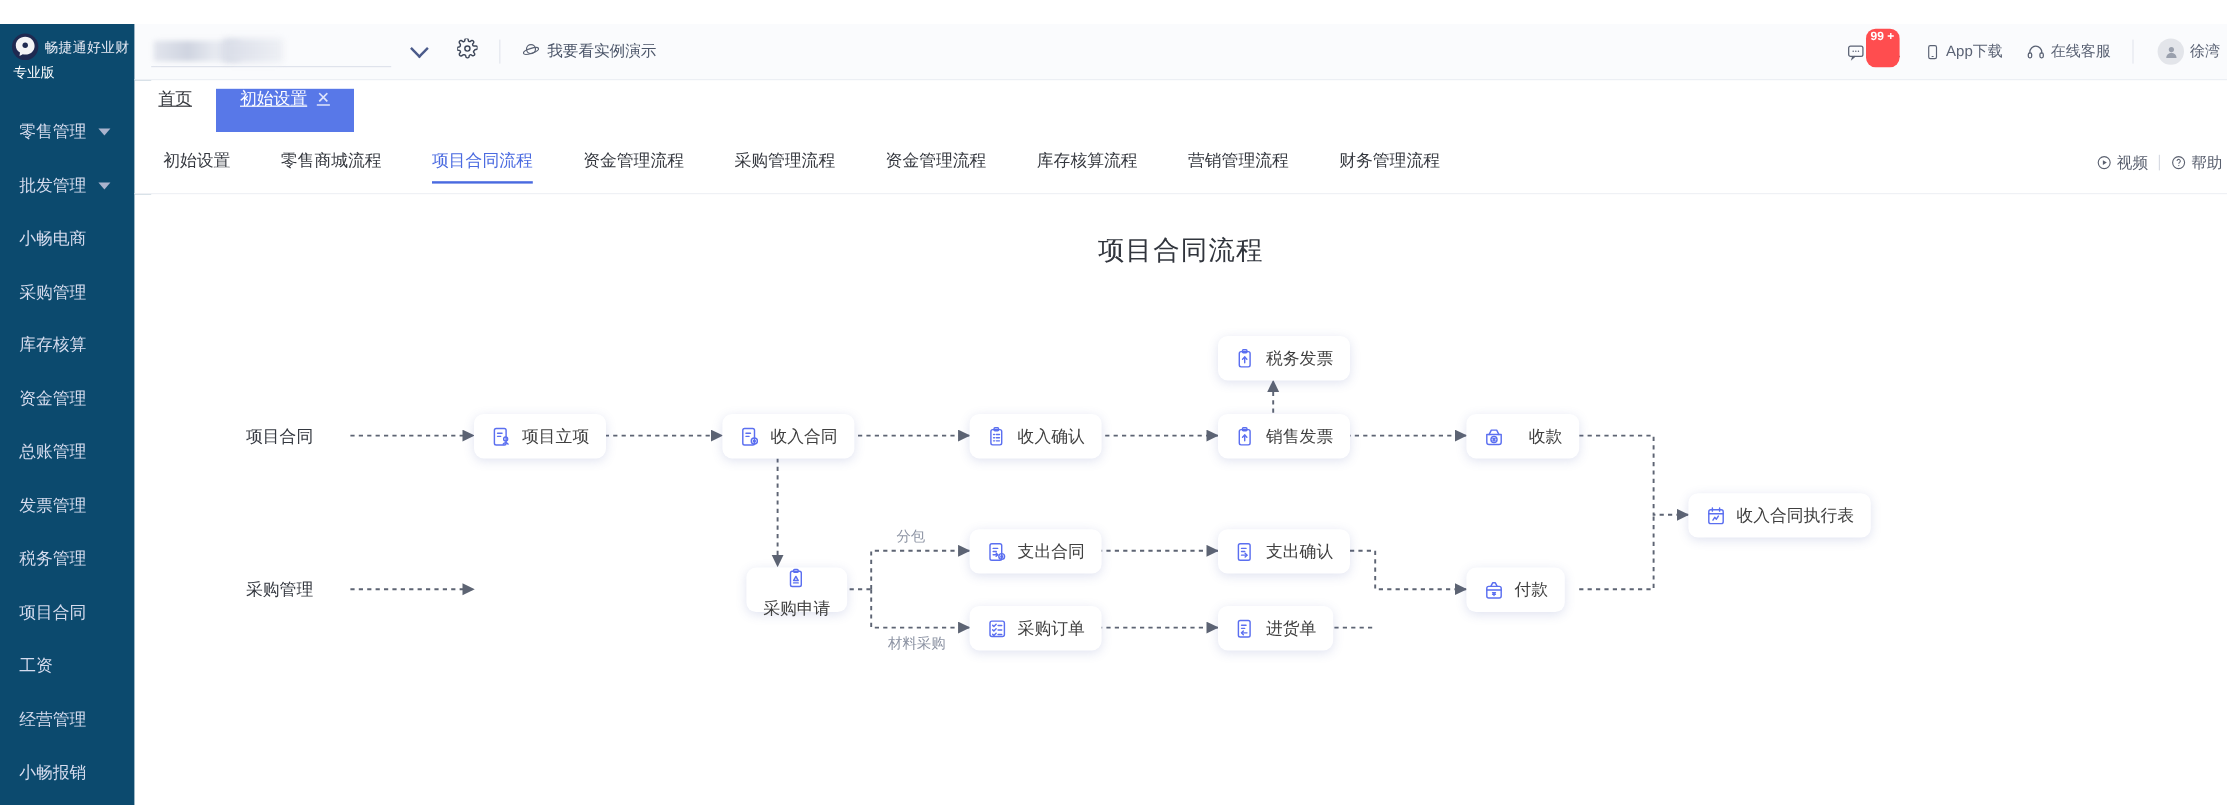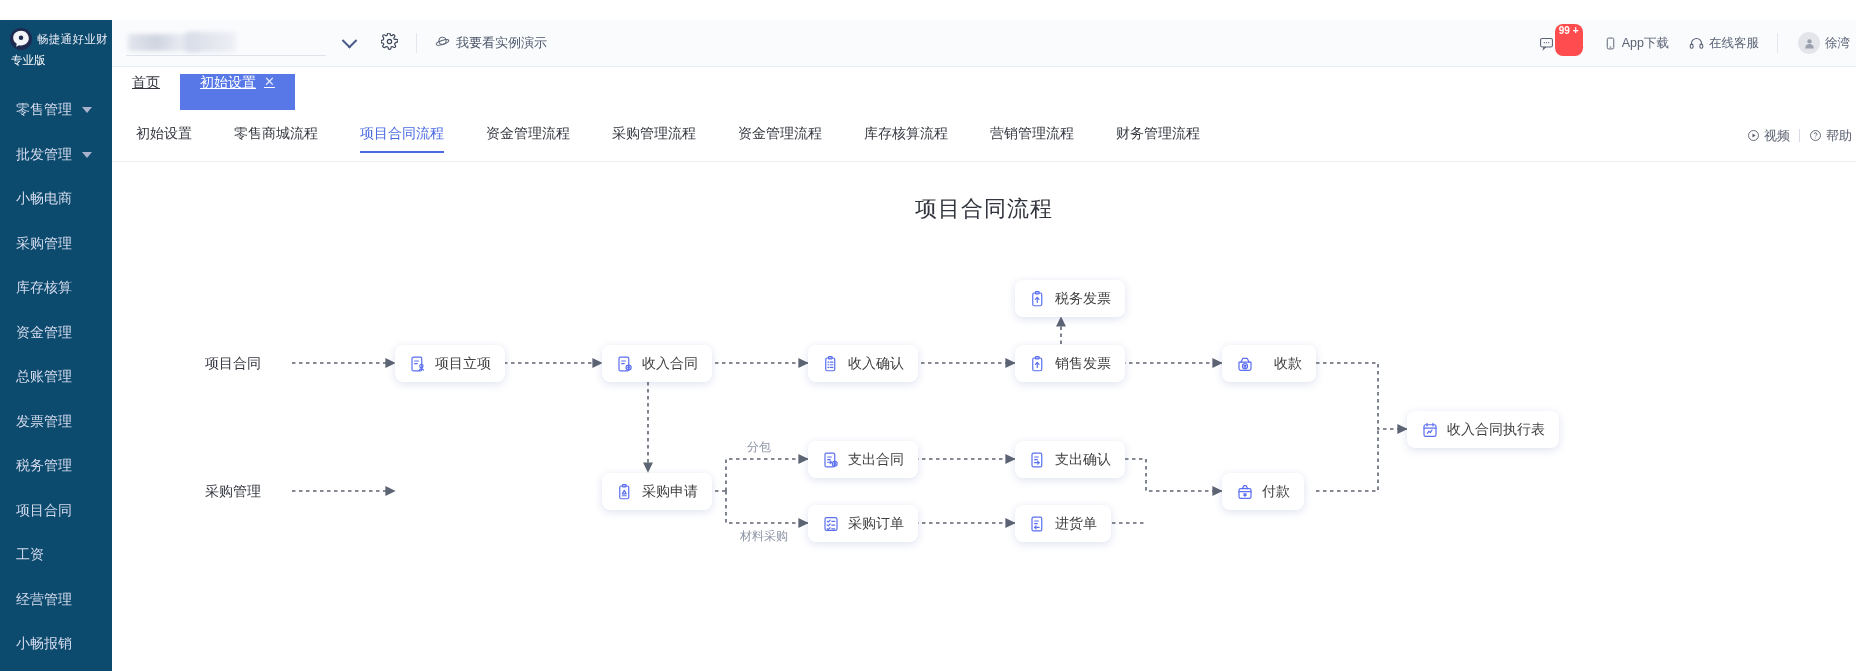--- a/index.html
+++ b/index.html
@@ -434,21 +434,21 @@
           <span style="display: flex;">
             <svg class="ic" viewBox="0 0 24 24" fill="none" stroke="#5b6ff0" stroke-width="1.6" stroke-linecap="round" stroke-linejoin="round">
               <rect x="4" y="5" width="16" height="15.5" rx="2.2"></rect>
               <path d="M4 9.6h16"></path>
               <path d="M8 3v3.6M16 3v3.6"></path>
               <path d="M8.6 16.5l2-3 1.8 2 2.2-3.4"></path>
             </svg>
           </span>
           <span>收入合同执行表</span>
         </div>
-        <div class="node" style="left: 490px; top: 311px;">
+        <div class="node" style="left: 510px; top: 311px; flex-direction: column;">
           <span style="display: flex;">
             <svg class="ic" viewBox="0 0 24 24" fill="none" stroke="#5b6ff0" stroke-width="1.6" stroke-linecap="round" stroke-linejoin="round">
               <rect x="5" y="4" width="12" height="17" rx="2"></rect>
               <rect x="8.5" y="2" width="5" height="3.2" rx="1"></rect>
               <path d="M11 9.8l2.6 4.6H8.4z"></path>
               <line x1="8.4" y1="17" x2="13.6" y2="17"></line>
             </svg>
           </span>
           <span>采购申请</span>
         </div>

